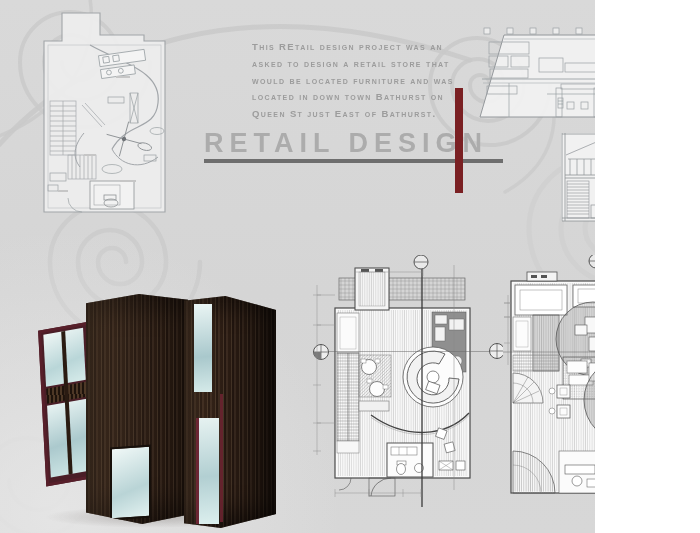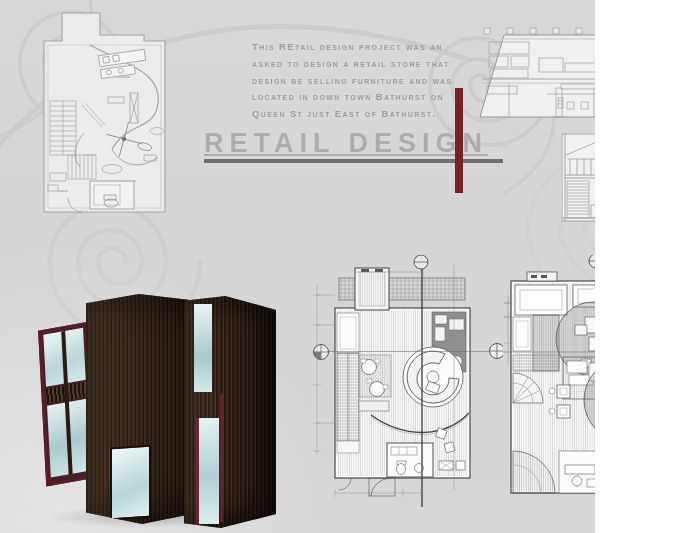--- a/index.html
+++ b/index.html
@@ -20,21 +20,21 @@
   .intro{
     position:absolute;left:252px;top:39px;z-index:3;
     color:#9c9c9c;font-weight:bold;font-size:9.5px;
     font-variant:small-caps;letter-spacing:1.4px;line-height:16.8px;
     white-space:nowrap;
   }
   
   .title-area{position:absolute;left:204px;top:128px;width:299px;z-index:3;}
   .title-area h1{
     margin:0;color:#acacac;font-size:27px;font-weight:bold;
-    letter-spacing:6px;white-space:nowrap;line-height:30px;text-decoration:underline;
+    letter-spacing:6px;white-space:nowrap;line-height:30px;
   }
   .title-rule{height:4px;background:#6e6e6e;margin-top:1px;}
   .title-year{
     margin-top:6px;text-align:right;padding-right:52px;
     color:#999;font-size:13px;font-weight:bold;letter-spacing:4px;
   }
   .red-bar{position:absolute;left:455px;top:88px;width:8px;height:105px;background:#7a2023;z-index:4;}
 
   
   .wood{position:absolute;left:38px;top:284px;width:232px;height:246px;z-index:2;filter:blur(.35px);}
@@ -135,21 +135,21 @@
       <rect x="80" y="190" width="12" height="5" fill="none"></rect>
     </g>
     <g stroke="#c6c6c6" stroke-width="2">
       <path d="M92,72 h14 M60,150 h12 M96,176 h16 M34,186 h10"></path>
     </g>
   </svg>
 
   <div class="intro">
     <div>This REtail design project was an</div>
     <div>asked to design a retail store that</div>
-    <div>design be selling furniture and was</div>
+    <div>would be located furniture and was</div>
     <div>located in down town Bathurst on</div>
     <div>Queen St just East of Bathurst.</div>
   </div>
 
   <div class="title-area">
     <h1>RETAIL DESIGN</h1>
     <div class="title-rule"></div>
   </div>
   <div class="red-bar"></div>
 

